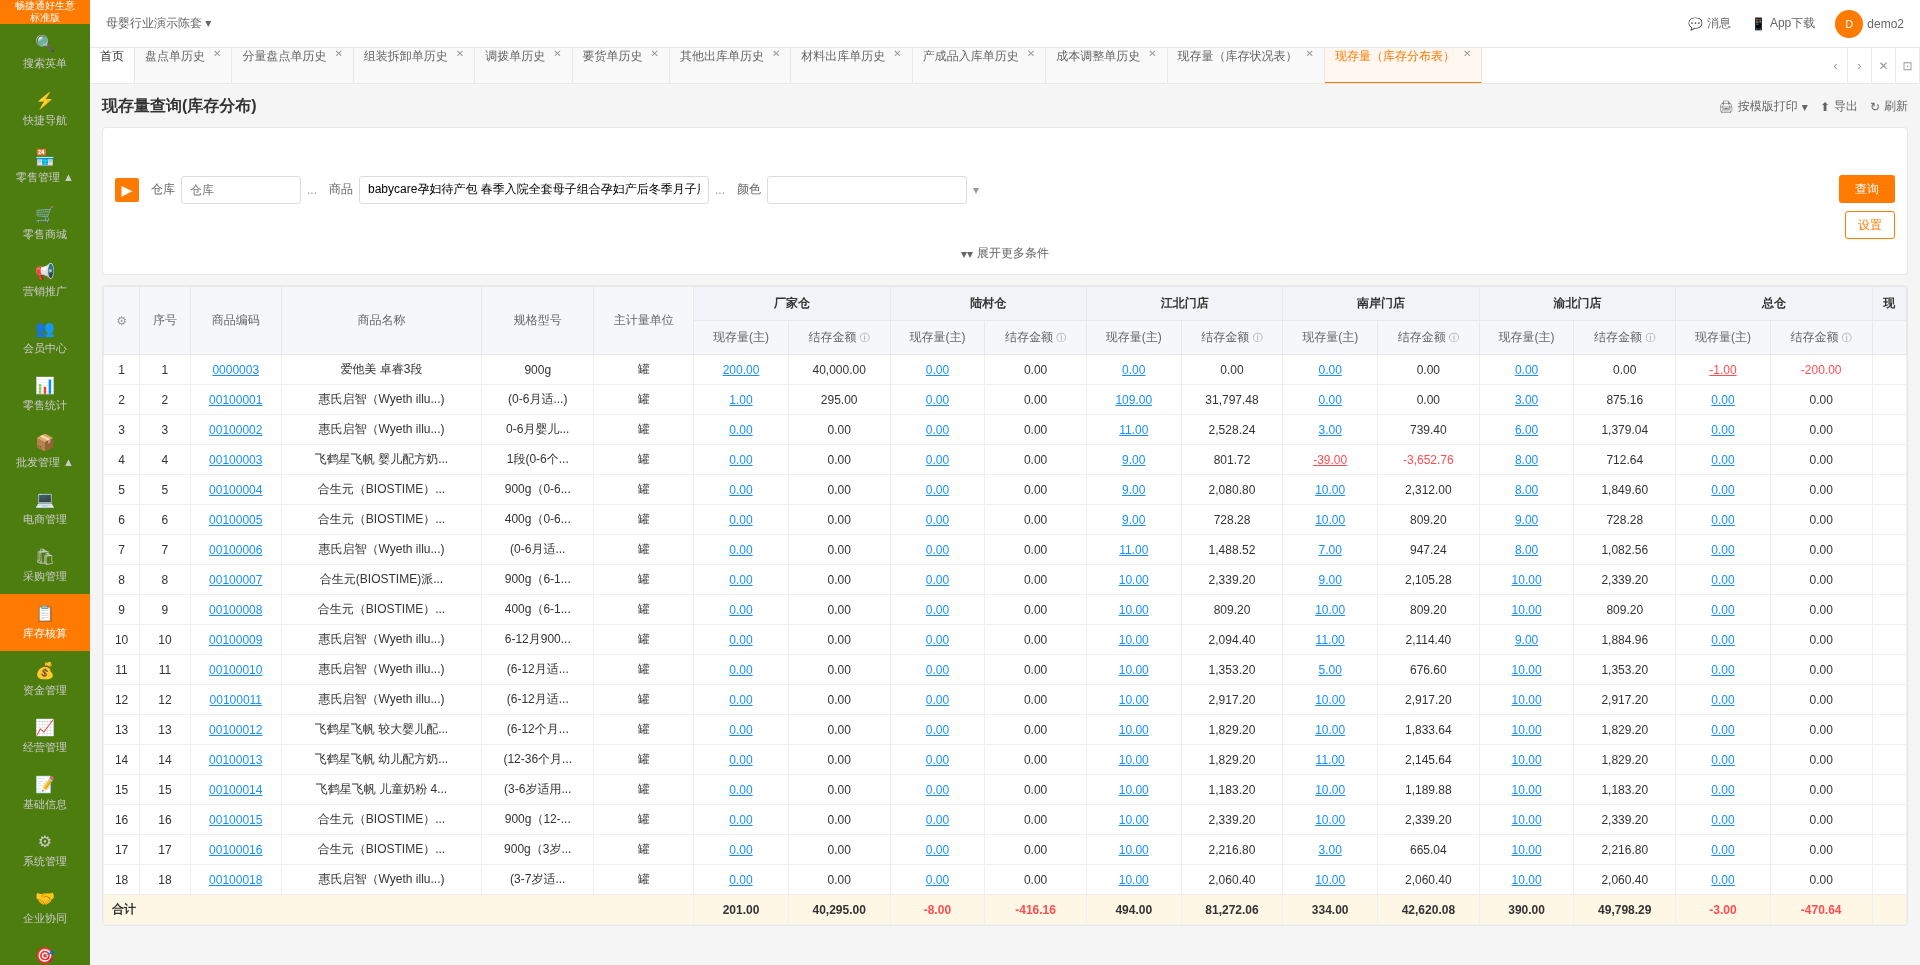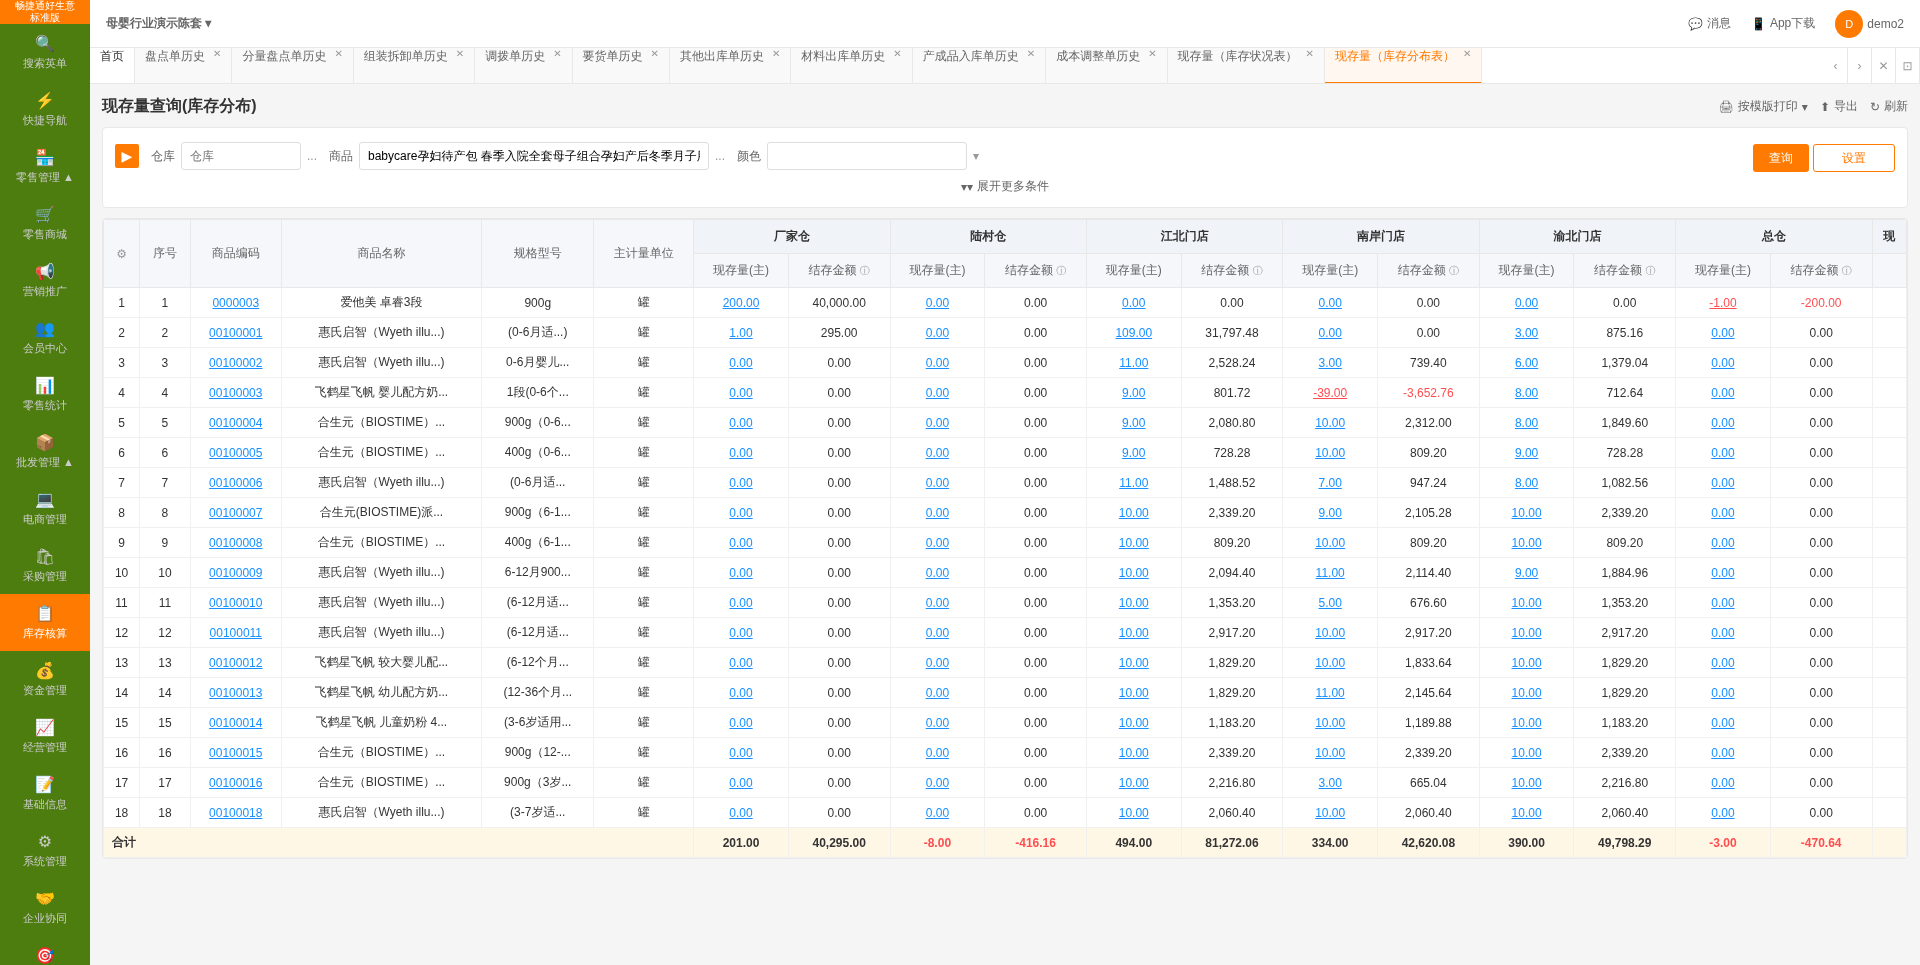--- a/index.html
+++ b/index.html
@@ -14,21 +14,20 @@
       justify-content: space-between;
       padding: 0 16px;
       border-bottom: 1px solid #e8e8e8;
       position: fixed;
       top: 0; left: 0; right: 0;
       z-index: 100;
     }
     .logo-area {
       display: flex;
       gap: 8px;
-      font-weight: bold;
     }
     .top-right {
       display: flex;
       align-items: center;
       gap: 20px;
     }
     .top-btn {
       display: flex;
       align-items: center;
       gap: 4px;
@@ -239,21 +238,21 @@
       padding: 0 16px;
       background: #ff7a00;
       color: white;
       border: none;
       border-radius: 3px;
       cursor: pointer;
       font-size: 12px;
     }
     .btn-setting {
       height: 28px;
-      padding: 0 28px;
+      padding: 0 12px;
       background: #fff;
       color: #ff7a00;
       border: 1px solid #ff7a00;
       border-radius: 3px;
       cursor: pointer;
       font-size: 12px;
       display: block;
       margin-top: 4px;
     }
 
@@ -501,21 +500,21 @@
         <span class="search-label">商品</span>
         <input class="search-input search-input-wide" value="babycare孕妇待产包 春季入院全套母子组合孕妇产后冬季月子用品 22件套 ..." style="">
         <span class="search-dots">...</span>
       </div>
       <div class="search-field">
         <span class="search-label">颜色</span>
         <input class="search-input search-input-color" style="">
         <span style="color:#999;">▾</span>
       </div>
       <div style="flex:1;"></div>
-      <div style="display:flex;flex-direction:row;align-items:flex-end;gap:4px;">
+      <div style="display:flex;flex-direction:column;align-items:flex-end;gap:4px;margin-top:35px;">
         <button class="btn-search">查询</button>
         <button class="btn-setting">设置</button>
       </div>
     </div>
     <div class="expand-conditions">
       <span>▾▾</span>
       <span>展开更多条件</span>
     </div>
   </div>
 

